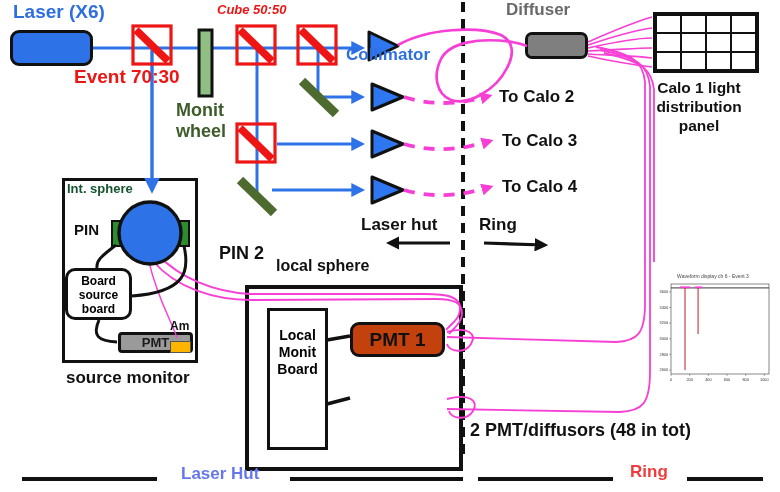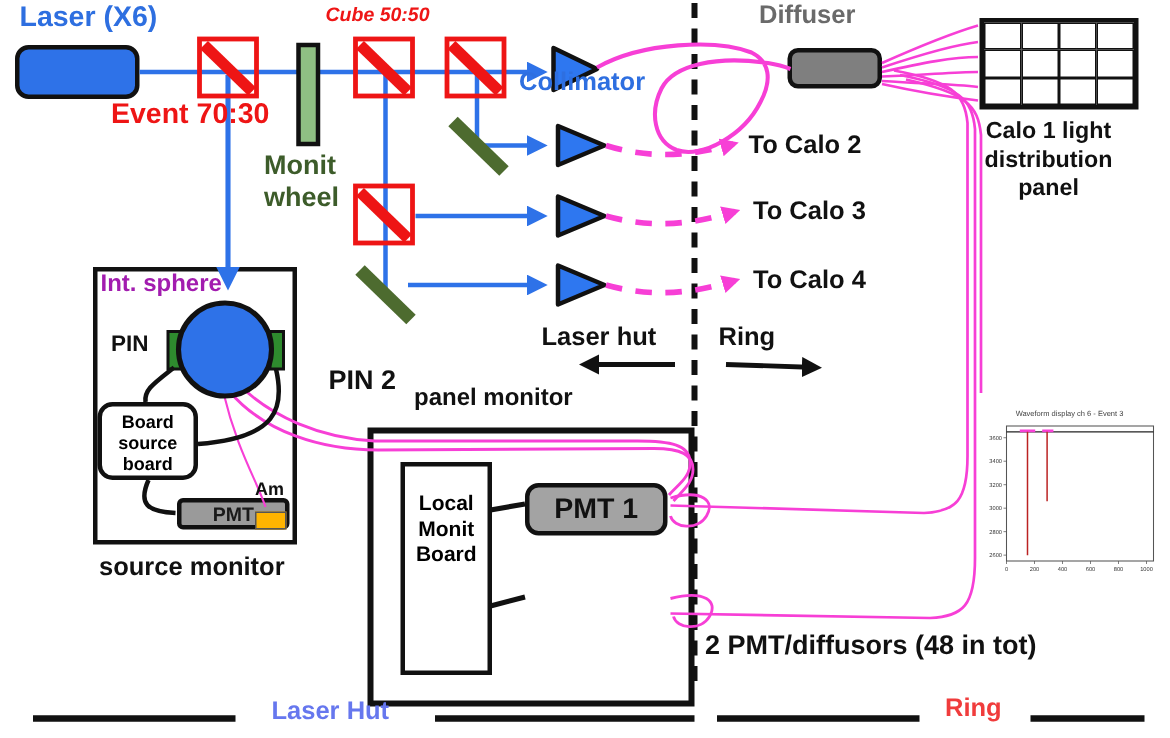--- a/index.html
+++ b/index.html
@@ -19,21 +19,21 @@
   .src-box{left:62px;top:178px;width:136px;height:185px;border:3px solid #111;background:transparent;}
   .src-board{left:65px;top:268px;width:67px;height:52px;border:3px solid #111;border-radius:10px;
              background:#fff;text-align:center;font-weight:bold;font-size:12px;line-height:14px;
              padding-top:3px;z-index:2;}
   .pmt-src{left:118px;top:332px;width:75px;height:21px;background:#9a9a9a;border:3px solid #111;
            border-radius:4px;text-align:center;font-weight:bold;font-size:13px;line-height:15px;color:#1a1a1a;z-index:2;}
   .am-rect{left:170px;top:341px;width:21px;height:12px;background:#ffb400;border:1px solid #555;z-index:2;}
   .loc-box{left:245px;top:285px;width:218px;height:186px;border:4px solid #111;background:transparent;}
   .loc-board{left:267px;top:308px;width:61px;height:142px;border:3px solid #111;background:#fff;
              text-align:center;font-weight:bold;font-size:14px;line-height:17px;padding-top:16px;z-index:2;}
-  .pmt-big{position:absolute;width:95px;height:35px;background:#a3a3a3;border:3px solid #111;
+  .pmt-big{position:absolute;width:95px;height:35px;background:#c2410c;border:3px solid #111;
            border-radius:9px;text-align:center;font-weight:bold;font-size:19px;line-height:30px;color:#111;z-index:2;}
   #inset{left:649px;top:273px;width:128px;height:124px;background:#fff;z-index:2;}
   #inset .t{font-size:5px;font-weight:normal;color:#444;text-align:center;width:100%;
             white-space:nowrap;overflow:hidden;}
   .cap{text-align:center;font-weight:bold;font-size:15.5px;line-height:19px;color:#111;}
 </style>
 </head>
 <body>
 
 <div class="canvas">
@@ -223,25 +223,25 @@
   <div class="lbl" style="left:13px;top:1px;font-size:19px;color:#2e6fe0;">Laser (X6)</div>
   <div class="lbl" style="left:74px;top:66px;font-size:19px;color:#ee1515;">Event 70:30</div>
   <div class="lbl" style="left:217px;top:2px;font-size:13px;color:#ee1515;font-style:italic;">Cube 50:50</div>
   <div class="lbl" style="left:346px;top:1px;font-size:17px;color:#2e6fe0;margin-top:44px;">Collimator</div>
   <div class="lbl" style="left:176px;top:100px;font-size:18px;color:#3d5c2a;">
     <span>Monit</span><br>
     <span>wheel</span>
   </div>
   <div class="lbl" style="left:506px;top:0px;font-size:17px;color:#6a6a6a;">Diffuser</div>
   <div class="lbl" style="left:219px;top:207px;font-size:18px;color:#111;margin-top:36px;">PIN 2</div>
-  <div class="lbl" style="left:67px;top:181px;font-size:16px;color:#a21caf;">Int. sphere</div>
+  <div class="lbl" style="left:67px;top:181px;font-size:13px;color:#14532d;">Int. sphere</div>
   <div class="lbl" style="left:74px;top:221px;font-size:15px;color:#111;">PIN</div>
   <div class="lbl" style="left:170px;top:319px;font-size:12px;color:#111;">Am</div>
   <div class="lbl" style="left:66px;top:368px;font-size:17px;color:#111;">source monitor</div>
-  <div class="lbl" style="left:276px;top:257px;font-size:16px;color:#111;">panel monitor</div>
+  <div class="lbl" style="left:276px;top:257px;font-size:16px;color:#111;">local sphere</div>
   <div class="lbl" style="left:499px;top:87px;font-size:17px;color:#111;">To Calo 2</div>
   <div class="lbl" style="left:502px;top:131px;font-size:17px;color:#111;">To Calo 3</div>
   <div class="lbl" style="left:502px;top:177px;font-size:17px;color:#111;">To Calo 4</div>
   <div class="lbl" style="left:361px;top:215px;font-size:17px;color:#111;">Laser hut</div>
   <div class="lbl" style="left:479px;top:215px;font-size:17px;color:#111;">Ring</div>
   <div class="lbl cap" style="left:645px;top:78px;width:108px;">
     <span>Calo 1 light</span><br>
     <span>distribution</span><br>
     <span>panel</span>
   </div>

